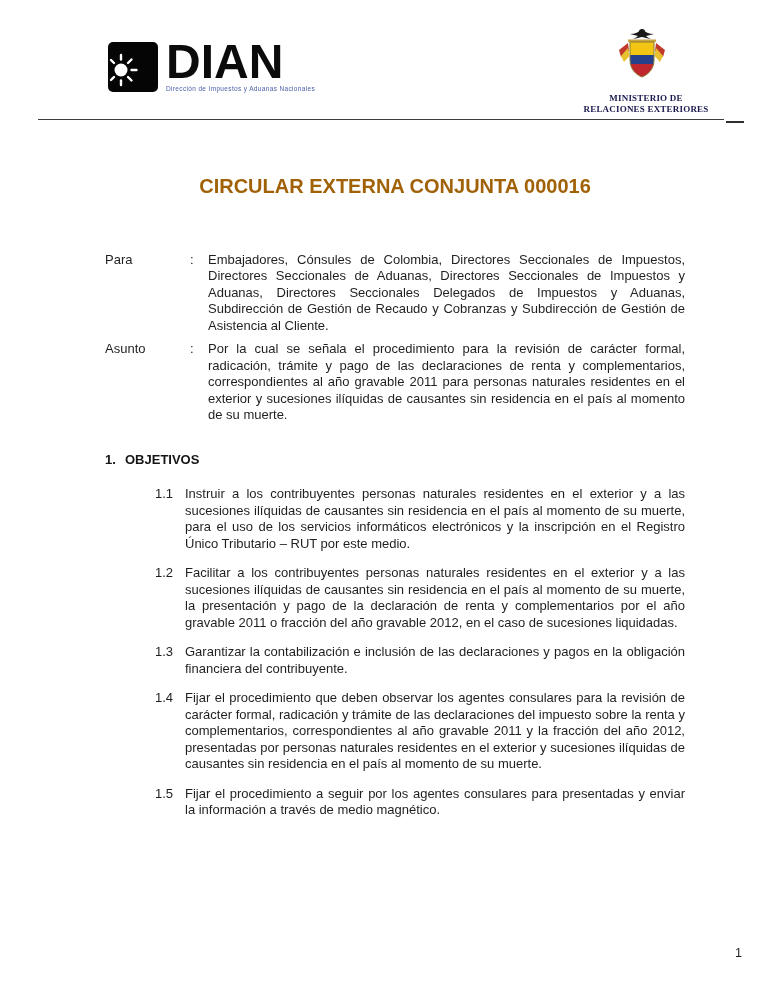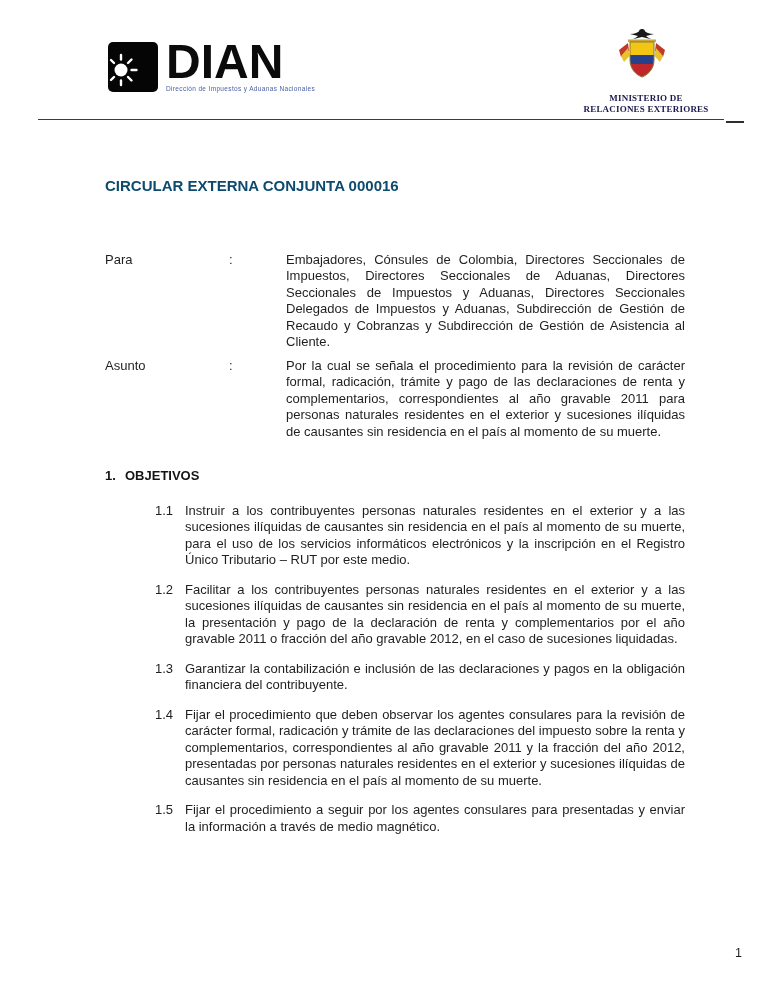--- a/index.html
+++ b/index.html
@@ -79,36 +79,36 @@
   }
 
   
   .content {
     position: relative;
     padding: 178px 83px 0 105px;
     font-size: 13px;
     line-height: 16.5px;
   }
   .doc-title {
-    font-size: 15px;
-    font-weight: bold;
-    color: #0c4a6e;
+    text-align: center;
+    font-size: 20px;
+    font-weight: bold;
+    color: #a16207;
   }
   .doc-date {
     text-align: center;
     font-size: 15px;
     font-weight: bold;
     color: #151515;
     margin-top: 21px;
   }
 
   .field {
     display: flex;
     align-items: flex-start;
-    gap: 39px;
   }
   .field-para { margin-top: 57px; }
   .field-asunto { margin-top: 7px; }
   .field-label { width: 85px; flex: none; }
   .field-colon { width: 18px; flex: none; }
   .field-value { flex: 1; text-align: justify; }
 
   .section-heading {
     margin-top: 28px;
     font-weight: bold;

